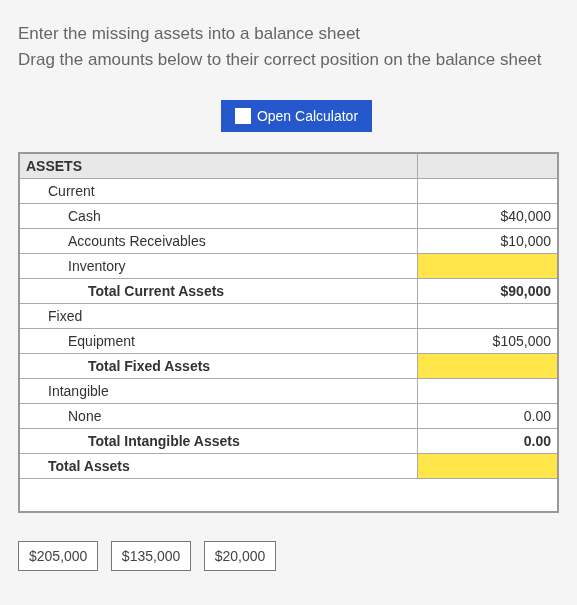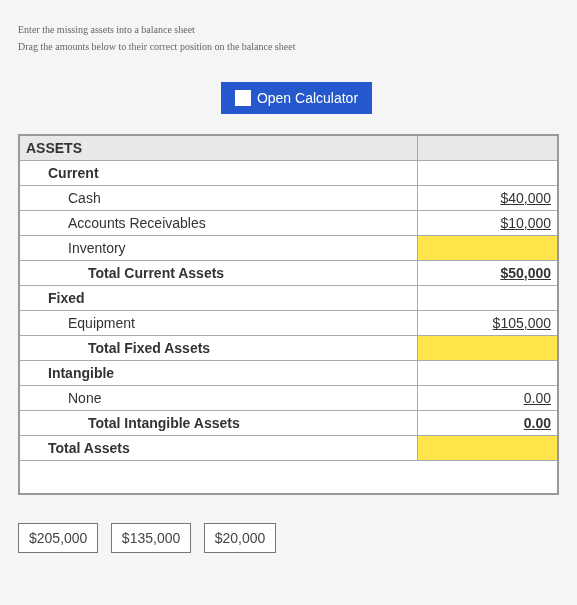--- a/index.html
+++ b/index.html
@@ -6,23 +6,22 @@
       font-family: Arial, sans-serif;
       background: #f5f5f5;
       margin: 0;
       padding: 18px;
       width: 577px;
       box-sizing: border-box;
       color: #555;
     }
     .instructions p {
       margin: 6px 0;
-      font-size: 10px;
+      font-size: 17px;
       color: #666;
-      font-family: Liberation Serif, serif;
     }
     .instructions strong {
       font-weight: bold;
     }
     .calc-wrapper {
       text-align: center;
       margin: 30px 0 20px 0;
     }
     .open-calc {
       background: #2558cc;
@@ -57,28 +56,27 @@
       padding: 2px 6px;
       height: 20px;
     }
     .balance-sheet .label-col {
       width: 74%;
     }
     .balance-sheet .val-col {
       width: 26%;
       text-align: right;
       font-family: Arial, sans-serif;
-      text-decoration: underline;
     }
     .section-head {
       background: #e8e8e8;
       font-weight: bold;
     }
     .group-head {
-      font-weight: bold;
+      font-weight: normal;
     }
     .indent-1 { padding-left: 28px !important; }
     .indent-2 { padding-left: 48px !important; }
     .indent-3 { padding-left: 68px !important; }
     .total-row { font-weight: bold; padding-left: 20px; }
     .drop-slot {
       background: #ffe54a;
       min-height: 18px;
     }
     .drag-area {
@@ -136,21 +134,21 @@
   <tr>
     <td class="label-col indent-2">Accounts Receivables</td>
     <td class="val-col">$10,000</td>
   </tr>
   <tr>
     <td class="label-col indent-2">Inventory</td>
     <td class="val-col drop-slot"></td>
   </tr>
   <tr class="total-row">
     <td class="label-col indent-3">Total Current Assets</td>
-    <td class="val-col">$50,000</td>
+    <td class="val-col">$90,000</td>
   </tr>
 
   <tr>
     <td class="label-col indent-1 group-head">Fixed</td>
     <td class="val-col"></td>
   </tr>
   <tr>
     <td class="label-col indent-2">Equipment</td>
     <td class="val-col">$105,000</td>
   </tr>

